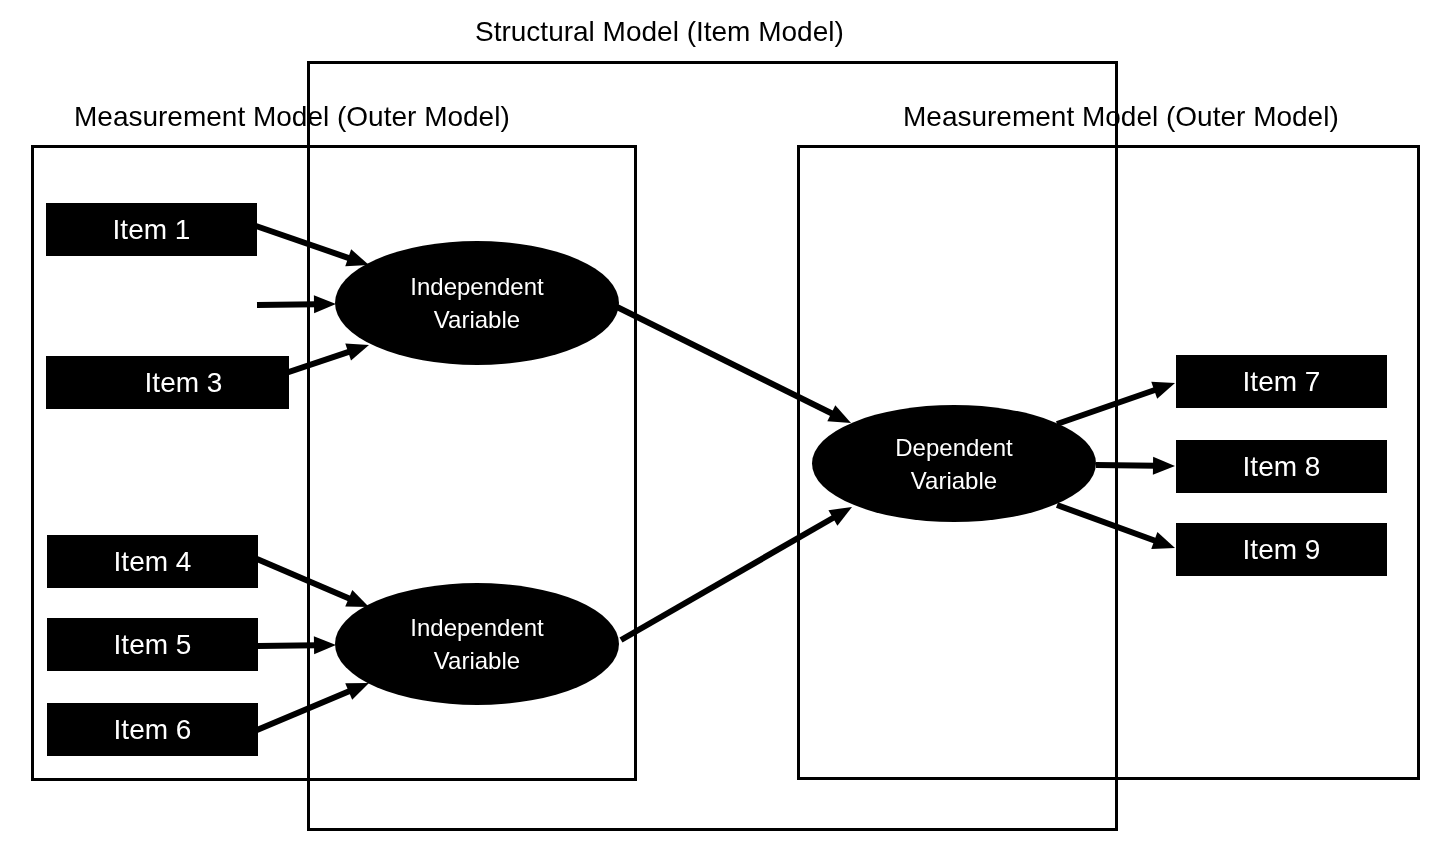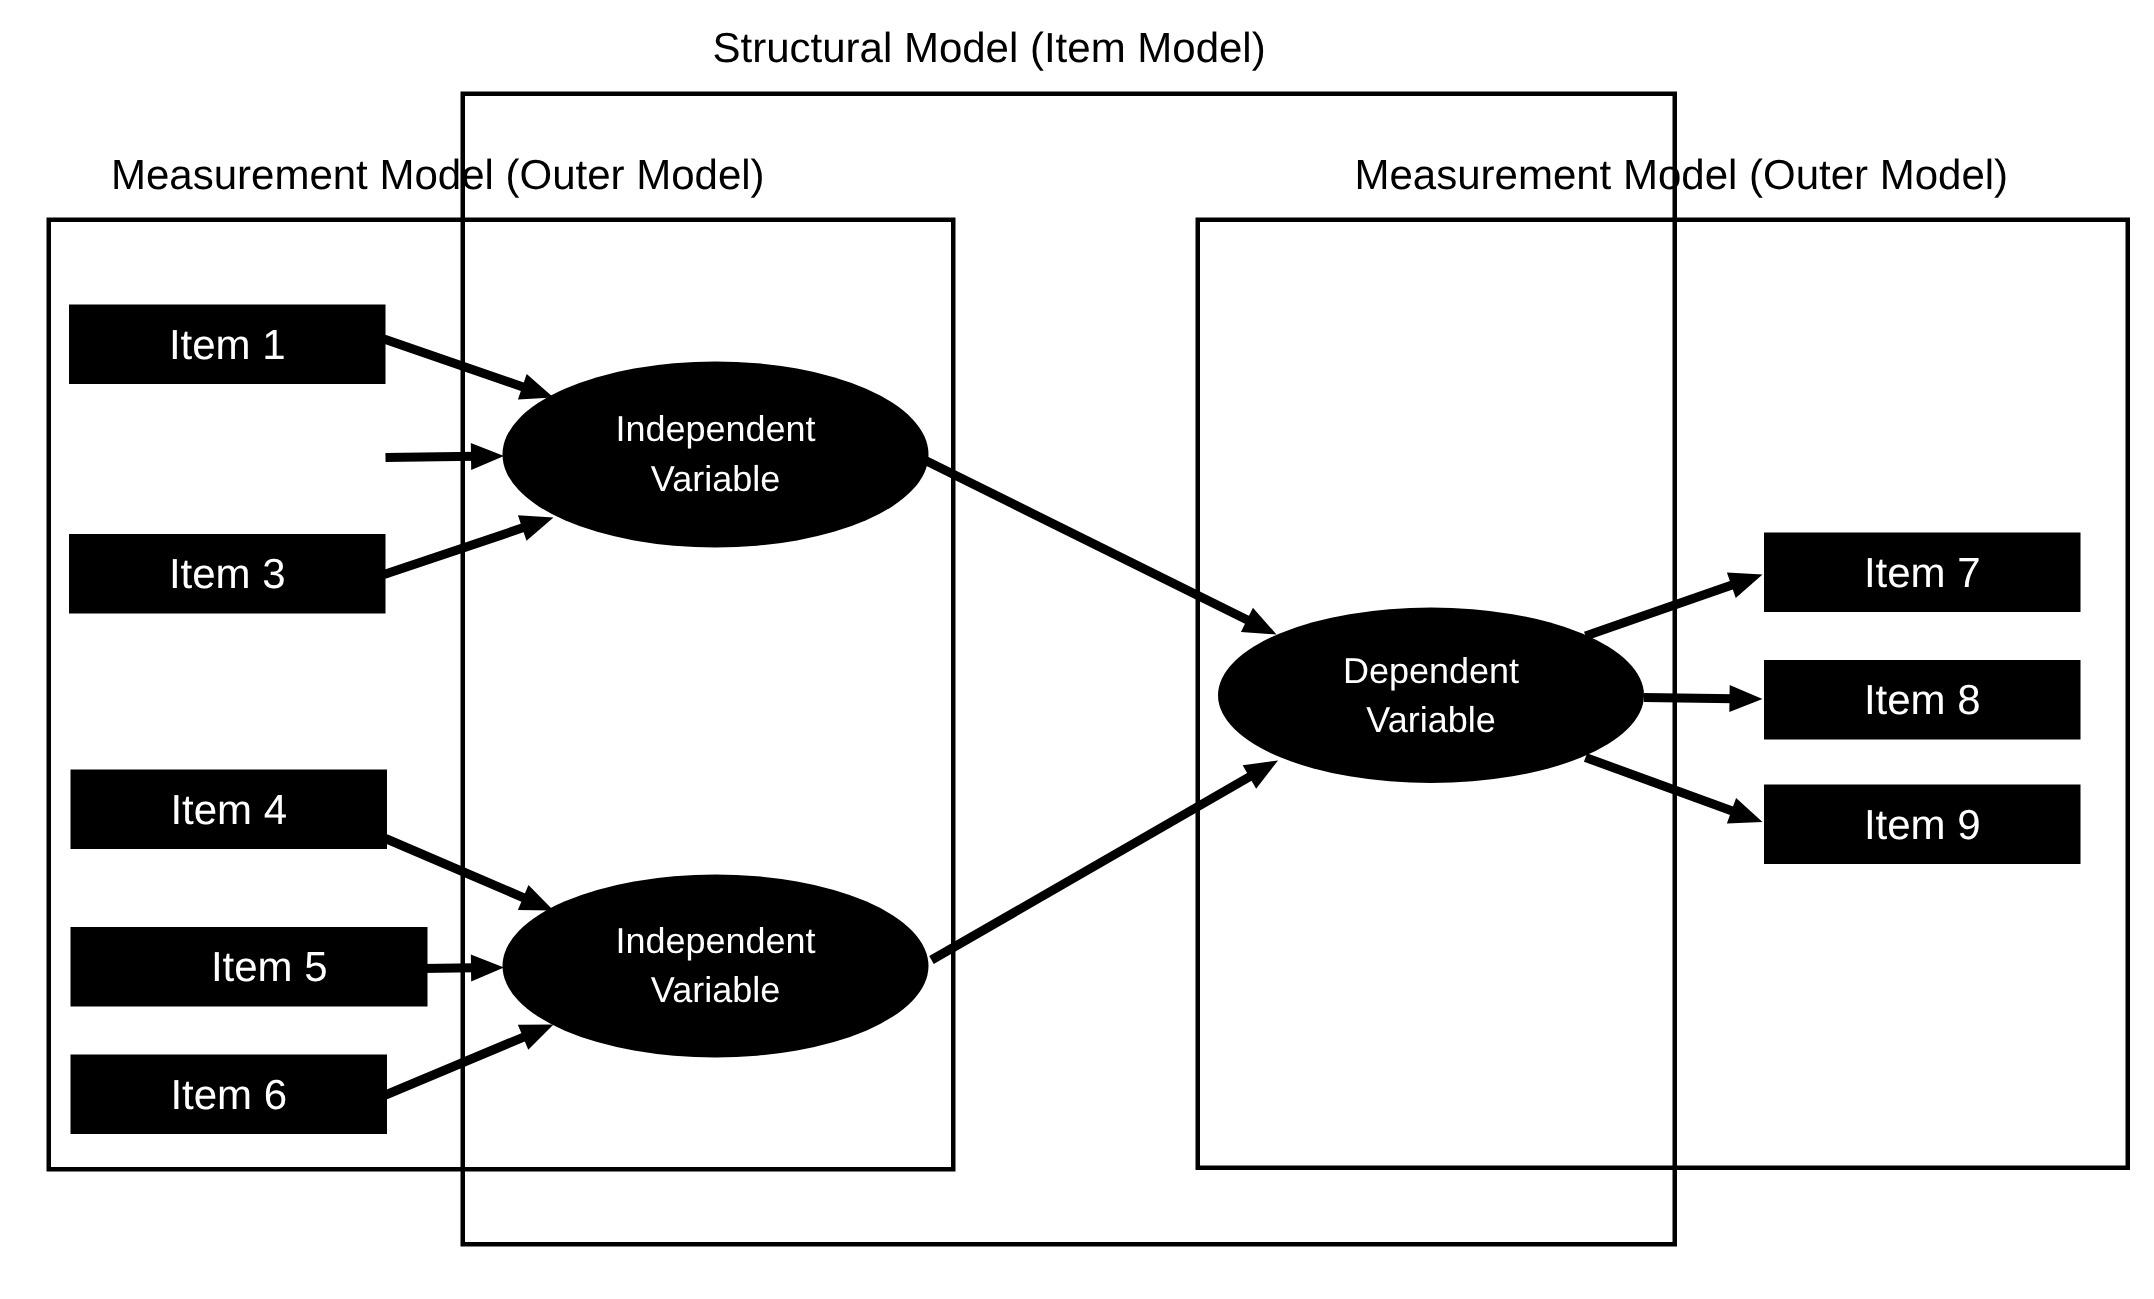--- a/index.html
+++ b/index.html
@@ -17,23 +17,23 @@
   .title  { left:475px; top:15px; }
   .llabel { left:74px;  top:100px; }
   .rlabel { left:903px; top:100px; }
   .item {
     position:absolute; width:211px; height:53px;
     background:var(--node-fill,#000); color:var(--node-text,#fff);
     font-size:28px; display:flex; align-items:center; justify-content:center;
   }
   .i1 { left:46px;   top:203px; }
   .i2 { left:46px;   top:278px; }
-  .i3 { left:46px;   top:356px; }
-  .i4 { left:47px;   top:513px; }
-  .i5 { left:47px;   top:618px;padding-left:27px; }
+  .i3 { left:46px;   top:356px;padding-left:32px; }
+  .i4 { left:47px;   top:535px; }
+  .i5 { left:47px;   top:618px; }
   .i6 { left:47px;   top:703px; }
   .i7 { left:1176px; top:355px; }
   .i8 { left:1176px; top:440px; }
   .i9 { left:1176px; top:523px; }
   .ellipse {
     position:absolute; border-radius:50%;
     background:var(--node-fill,#000); color:var(--node-text,#fff);
     font-size:24px; line-height:33px; text-align:center;
     display:flex; flex-direction:column; align-items:center; justify-content:center;
   }

